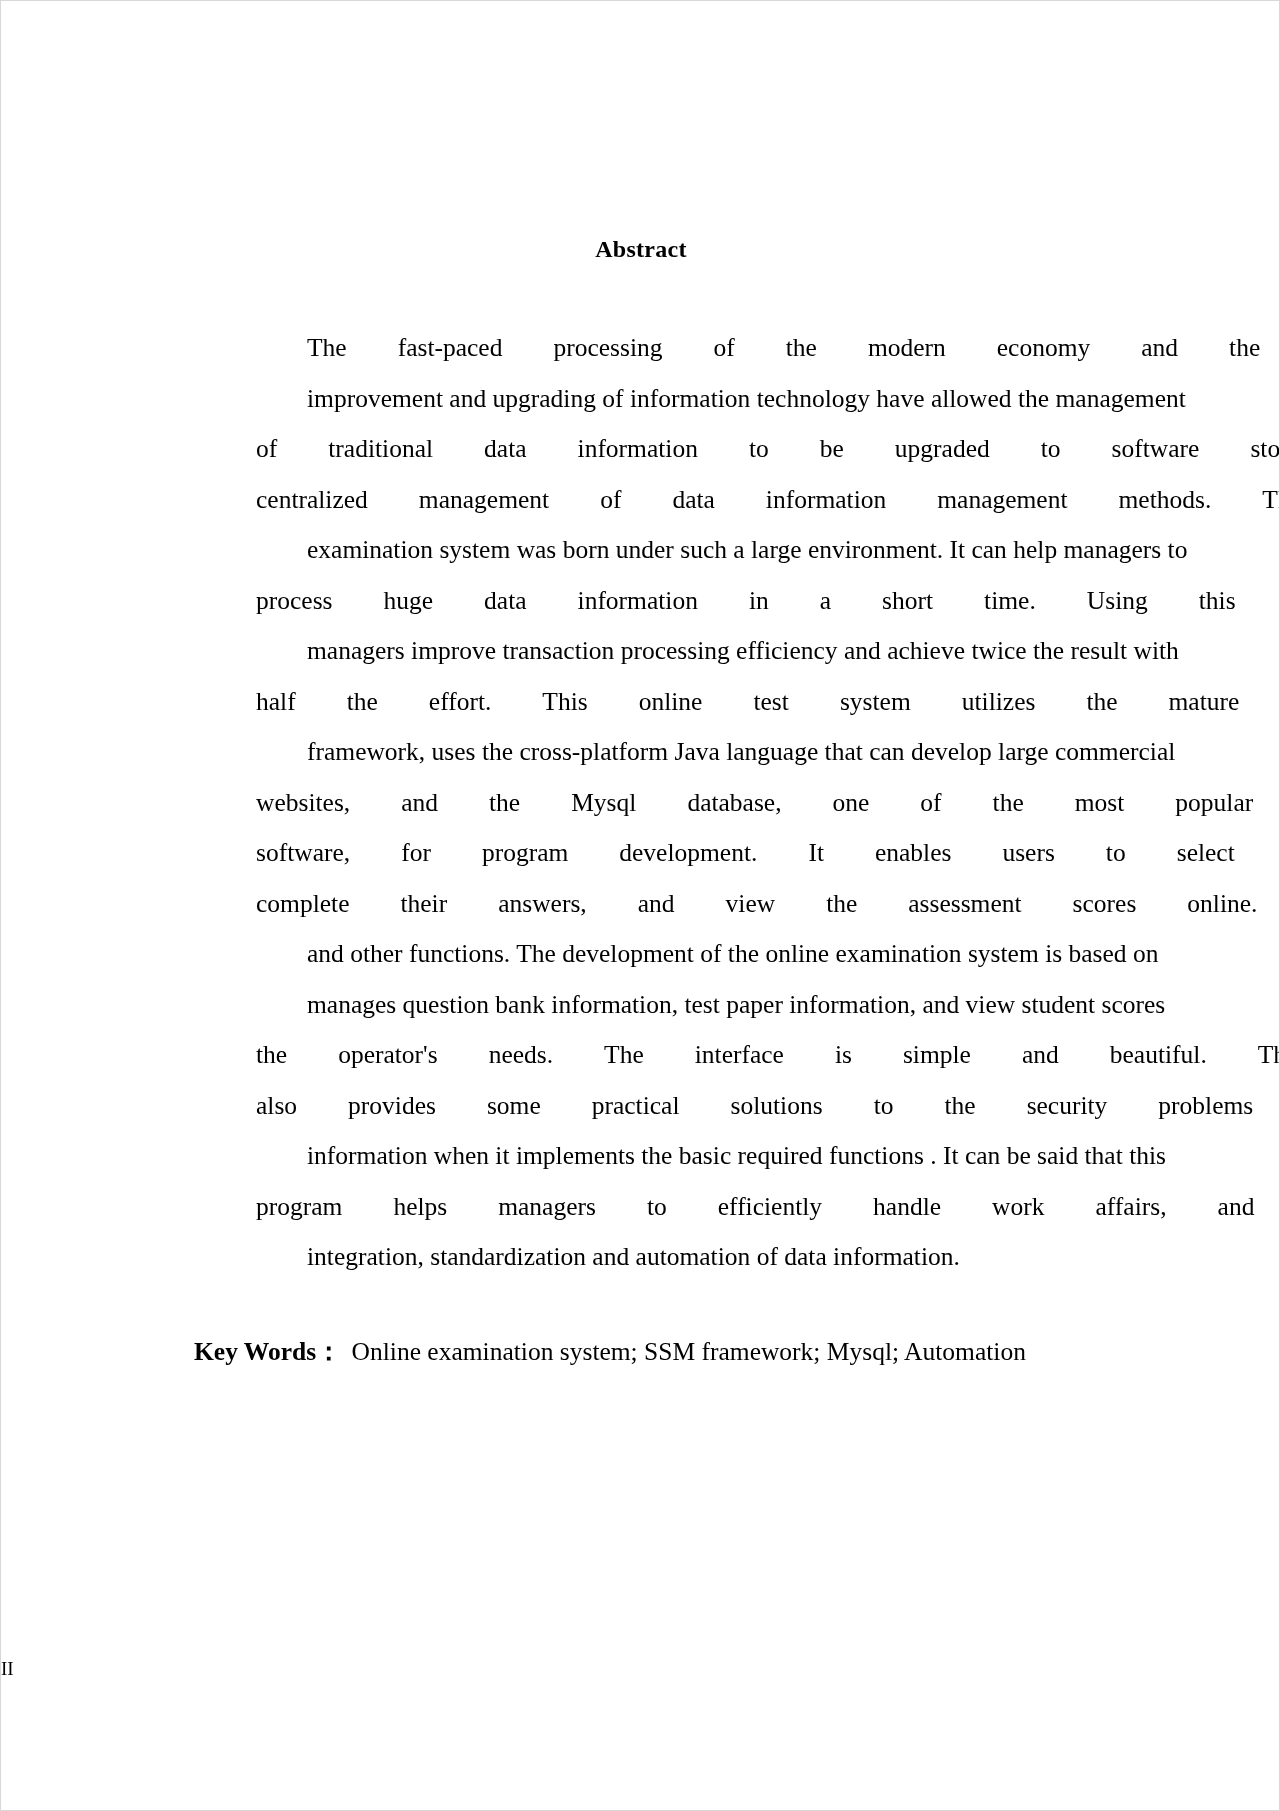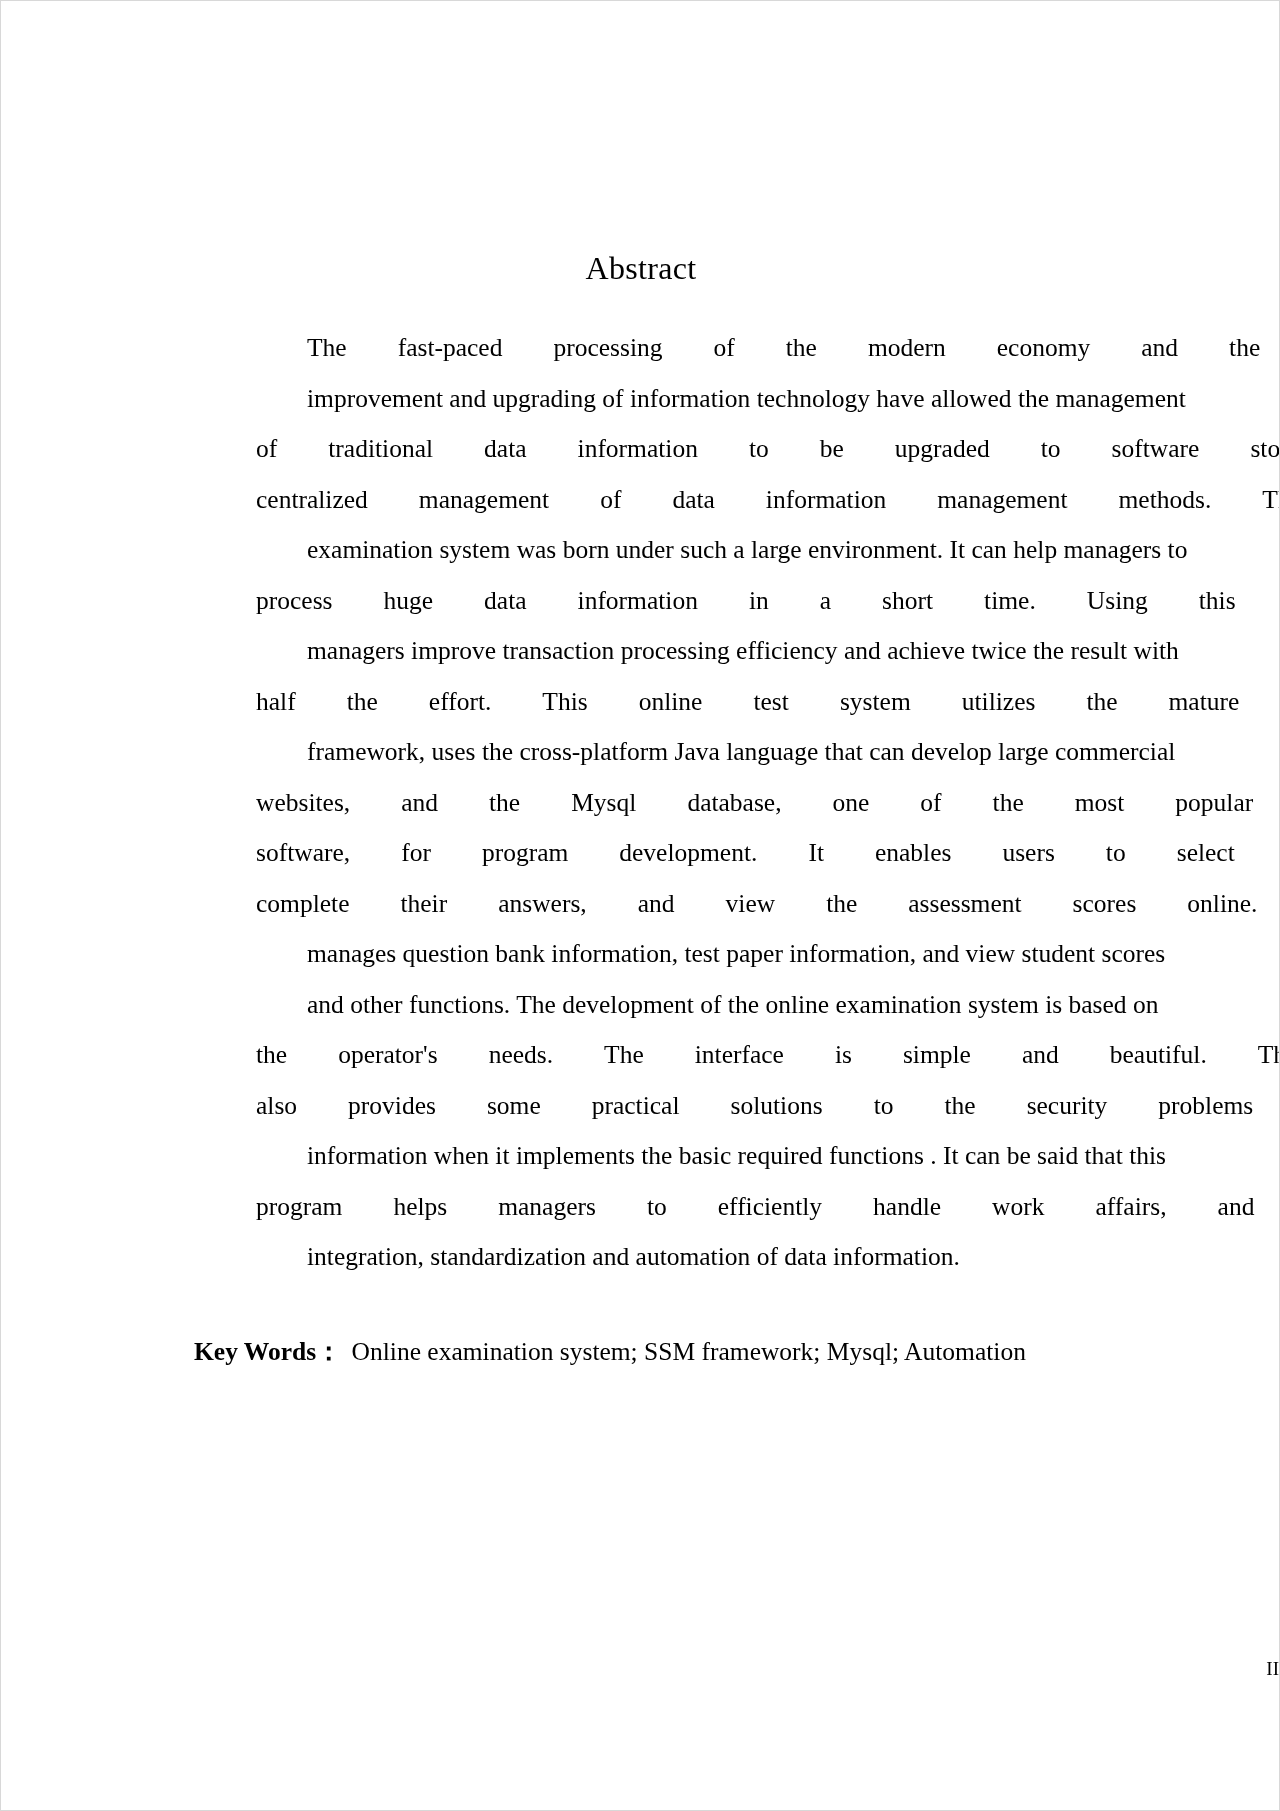--- a/index.html
+++ b/index.html
@@ -25,25 +25,25 @@
     position: absolute;
     left: 193px;
     top: 0;
     width: 894px;
   }
   .doc-title {
     margin: 0;
     padding: 0;
     position: absolute;
     left: 0;
-    top: 251px;
+    top: 236px;
     width: 894px;
     text-align: center;
-    font-size: 32px;
-    font-weight: normal;
+    font-size: 24px;
+    font-weight: bold;
     letter-spacing: 0.3px;
     line-height: 1;
   }
   .abstract-body {
     position: absolute;
     left: 11px;
     top: 322px;
     width: 894px;
     font-size: 25.5px;
     line-height: 50.5px;
@@ -92,21 +92,21 @@
       linear-gradient(-45deg, transparent 46%, #e01b1b 46%, #e01b1b 54%, transparent 54%);
     background-size: 5px 4px;
     background-repeat: repeat-x;
     background-position: 0 100%, 2.5px 100%;
   }
   .page-number {
     position: absolute;
     left: 0;
     top: 1658px;
     width: 1278px;
-    text-align: right;
+    text-align: left;
     font-size: 19px;
     line-height: 1;
   }
 </style>
 </head>
 <body>
 
 <div class="page">
 
   <div class="content">
@@ -119,22 +119,22 @@
         <div class="jline"><span>of</span><span>traditional</span><span>data</span><span>information</span><span>to</span><span>be</span><span>upgraded</span><span>to</span><span>software</span><span>storage,</span></div>
         <div class="jline"><span>centralized</span><span>management</span><span>of</span><span>data</span><span>information</span><span>management</span><span>methods.</span><span>This</span></div>
         <div class="jline" style="display: block; letter-spacing: 0px;"><span>examination system was born under such a large environment. It can help managers to</span></div>
         <div class="jline"><span>process</span><span>huge</span><span>data</span><span>information</span><span>in</span><span>a</span><span>short</span><span>time.</span><span>Using</span><span>this</span><span>software</span></div>
         <div class="jline" style="display: block; letter-spacing: 0px;"><span>managers improve transaction processing efficiency and achieve twice the result with</span></div>
         <div class="jline"><span>half</span><span>the</span><span>effort.</span><span>This</span><span>online</span><span>test</span><span>system</span><span>utilizes</span><span>the</span><span>mature</span><span>and</span></div>
         <div class="jline" style="display: block; letter-spacing: 0px;"><span>framework, uses the cross-platform Java language that can develop large commercial</span></div>
         <div class="jline"><span>websites,</span><span>and</span><span>the</span><span class="misspell">Mysql</span><span>database,</span><span>one</span><span>of</span><span>the</span><span>most</span><span>popular</span><span>RDBMS</span></div>
         <div class="jline"><span>software,</span><span>for</span><span>program</span><span>development.</span><span>It</span><span>enables</span><span>users</span><span>to</span><span>select</span><span>test</span></div>
         <div class="jline"><span>complete</span><span>their</span><span>answers,</span><span>and</span><span>view</span><span>the</span><span>assessment</span><span>scores</span><span>online.</span><span>The</span></div>
+        <div class="jline" style="display: block; letter-spacing: 0px;"><span>and other functions. The development of the online examination system is based on</span></div>
         <div class="jline" style="display: block; letter-spacing: 0px;"><span>manages question bank information, test paper information, and view student scores</span></div>
-        <div class="jline" style="display: block; letter-spacing: 0px;"><span>and other functions. The development of the online examination system is based on</span></div>
         <div class="jline"><span>the</span><span>operator's</span><span>needs.</span><span>The</span><span>interface</span><span>is</span><span>simple</span><span>and</span><span>beautiful.</span><span>The</span></div>
         <div class="jline"><span>also</span><span>provides</span><span>some</span><span>practical</span><span>solutions</span><span>to</span><span>the</span><span>security</span><span>problems</span><span>of</span></div>
         <div class="jline" style="display: block; letter-spacing: 0px;"><span>information when it implements the basic required functions . It can be said that this</span></div>
         <div class="jline"><span>program</span><span>helps</span><span>managers</span><span>to</span><span>efficiently</span><span>handle</span><span>work</span><span>affairs,</span><span>and</span><span>also</span></div>
         <div class="jline last" style="display: block;"><span>integration, standardization and automation of data information.</span></div>
       </div>
 
     <div class="kw-line">
       <span class="kw-label">Key Words</span><span class="kw-sep">：</span><span class="kw-value">Online examination system; SSM framework; </span><span class="misspell">Mysql</span><span>; Automation</span>
     </div>

